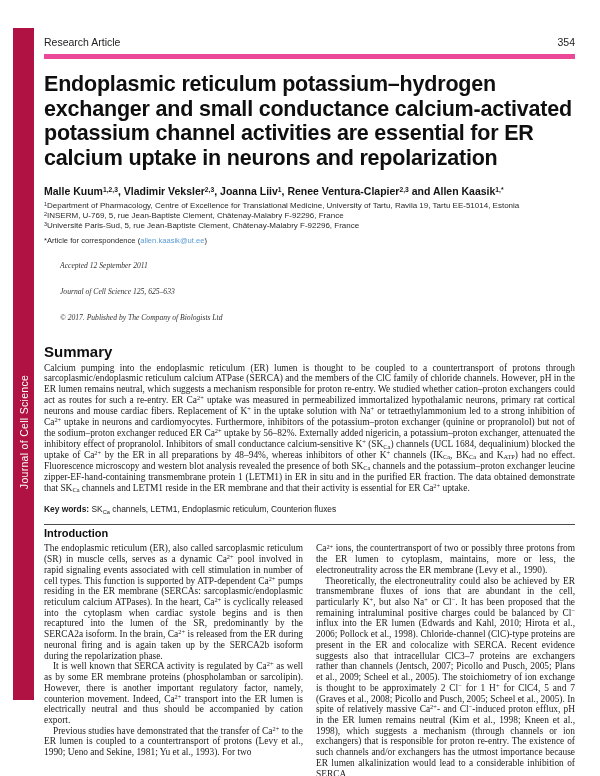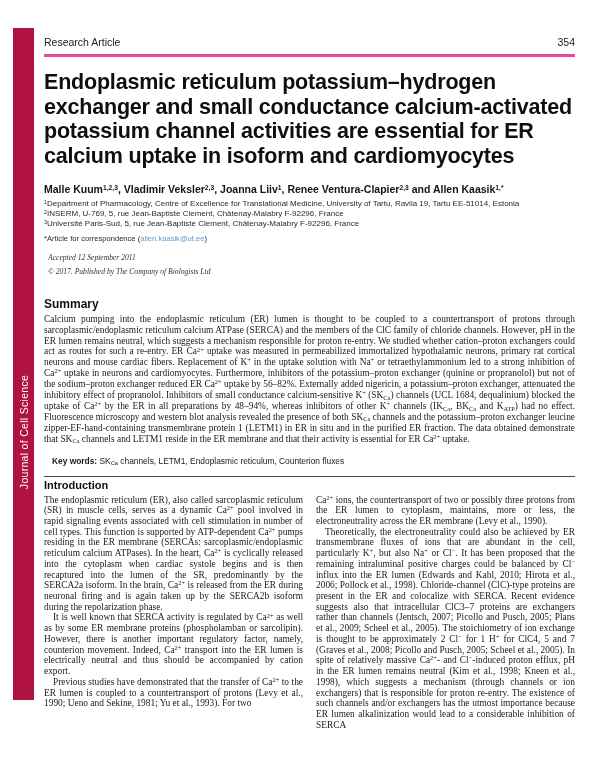--- a/index.html
+++ b/index.html
@@ -29,21 +29,21 @@
   }
 
   .content {
     position:absolute; left:44px; top:36px; width:531px;
   }
 
   .page-header {
     display:flex; justify-content:space-between; align-items:flex-end;
     font-size:10.5px; color:#222;
     padding-bottom:6px;
-    border-bottom:3px solid #ec4899;
+    border-bottom:5px solid #ec4899;
   }
 
   .title {
     margin-top:13px;
     font-size:21.5px; font-weight:bold; line-height:1.15;
     letter-spacing:-0.2px; color:#0f0f0f;
   }
 
   .authors {
     margin-top:11px;
@@ -56,39 +56,39 @@
 
   .correspondence { margin-top:5px; font-size:7.6px; color:#2a2a2a; }
   .email { color:#5B9BD5; text-decoration:none; }
 
   .meta {
     margin-top:10px;
     font-family:"Liberation Serif", serif;
     font-style:italic;
     font-size:7.6px; line-height:1.3; color:#333;
   }
-  .meta div { margin:4px; }
+  .meta div { margin:16px; }
 
   .sec-heading {
-    font-weight:bold; font-size:12px; color:#0f0f0f;
+    font-weight:bold; font-size:15px; color:#0f0f0f;
   }
   .summary-heading { margin-top:20px; }
 
   .serif-body {
     font-family:"Liberation Serif", serif;
     text-align:justify;
     color:#1a1a1a;
   }
   .summary-body {
     margin-top:3px;
     font-size:9.4px; line-height:1.16;
   }
 
   .keywords { margin-top:11px; font-size:8.4px; color:#1a1a1a; }
-  .keywords .kw-label { font-weight:bold;margin-left:8px; }
+  .keywords .kw-label { font-weight:bold; }
 
   .divider {
     margin-top:10px;
     border-top:1.5px solid #4a4a4a;
   }
 
   .intro-heading { margin-top:2px; font-size:11px; }
 
   .columns {
     display:flex; gap:13px; margin-top:4px;
@@ -108,36 +108,37 @@
   <div class="ribbon-label">Journal of Cell Science</div>
 </div>
 
 <div class="content">
 
   <div class="page-header">
     <span>Research Article</span>
     <span>354</span>
   </div>
 
-  <h1 class="title">Endoplasmic reticulum potassium–hydrogen exchanger and small conductance calcium-activated potassium channel activities are essential for ER calcium uptake in isoform and cardiomyocytes</h1>
+  <h1 class="title">Endoplasmic reticulum potassium–hydrogen exchanger and small conductance calcium-activated potassium channel activities are essential for ER calcium uptake in neurons and repolarization</h1>
 
   <div class="authors">Malle Kuum<sup>1,2,3</sup>, Vladimir Veksler<sup>2,3</sup>, Joanna Liiv<sup>1</sup>, Renee Ventura-Clapier<sup>2,3</sup> and Allen Kaasik<sup>1,*</sup></div>
 
   <div class="affiliations">
     <p class="aff"><sup>1</sup>Department of Pharmacology, Centre of Excellence for Translational Medicine, University of Tartu, Ravila 19, Tartu EE-51014, Estonia</p>
     <p class="aff"><sup>2</sup>INSERM, U-769, 5, rue Jean-Baptiste Clement, Châtenay-Malabry F-92296, France</p>
     <p class="aff"><sup>3</sup>Université Paris-Sud, 5, rue Jean-Baptiste Clement, Châtenay-Malabry F-92296, France</p>
   </div>
 
   <div class="correspondence">
     <span>*Article for correspondence (</span><a href="#" class="email">allen.kaasik@ut.ee</a><span>)</span>
   </div>
 
   <div class="meta">
     <div>Accepted 12 September 2011</div>
+    <div>Journal of Cell Science 125, 625–633</div>
     <div>© 2017. Published by The Company of Biologists Ltd</div>
   </div>
 
   <div class="sec-heading summary-heading">Summary</div>
   <div class="serif-body summary-body">Calcium pumping into the endoplasmic reticulum (ER) lumen is thought to be coupled to a countertransport of protons through sarcoplasmic/endoplasmic reticulum calcium ATPase (SERCA) and the members of the ClC family of chloride channels. However, pH in the ER lumen remains neutral, which suggests a mechanism responsible for proton re-entry. We studied whether cation–proton exchangers could act as routes for such a re-entry. ER Ca<sup>2+</sup> uptake was measured in permeabilized immortalized hypothalamic neurons, primary rat cortical neurons and mouse cardiac fibers. Replacement of K<sup>+</sup> in the uptake solution with Na<sup>+</sup> or tetraethylammonium led to a strong inhibition of Ca<sup>2+</sup> uptake in neurons and cardiomyocytes. Furthermore, inhibitors of the potassium–proton exchanger (quinine or propranolol) but not of the sodium–proton exchanger reduced ER Ca<sup>2+</sup> uptake by 56–82%. Externally added nigericin, a potassium–proton exchanger, attenuated the inhibitory effect of propranolol. Inhibitors of small conductance calcium-sensitive K<sup>+</sup> (SK<sub>Ca</sub>) channels (UCL 1684, dequalinium) blocked the uptake of Ca<sup>2+</sup> by the ER in all preparations by 48–94%, whereas inhibitors of other K<sup>+</sup> channels (IK<sub>Ca</sub>, BK<sub>Ca</sub> and K<sub>ATP</sub>) had no effect. Fluorescence microscopy and western blot analysis revealed the presence of both SK<sub>Ca</sub> channels and the potassium–proton exchanger leucine zipper-EF-hand-containing transmembrane protein 1 (LETM1) in ER in situ and in the purified ER fraction. The data obtained demonstrate that SK<sub>Ca</sub> channels and LETM1 reside in the ER membrane and that their activity is essential for ER Ca<sup>2+</sup> uptake.</div>
 
   <div class="keywords">
     <span class="kw-label">Key words:</span>
     <span>SK<sub>Ca</sub> channels, LETM1, Endoplasmic reticulum, Counterion fluxes</span>
   </div>

